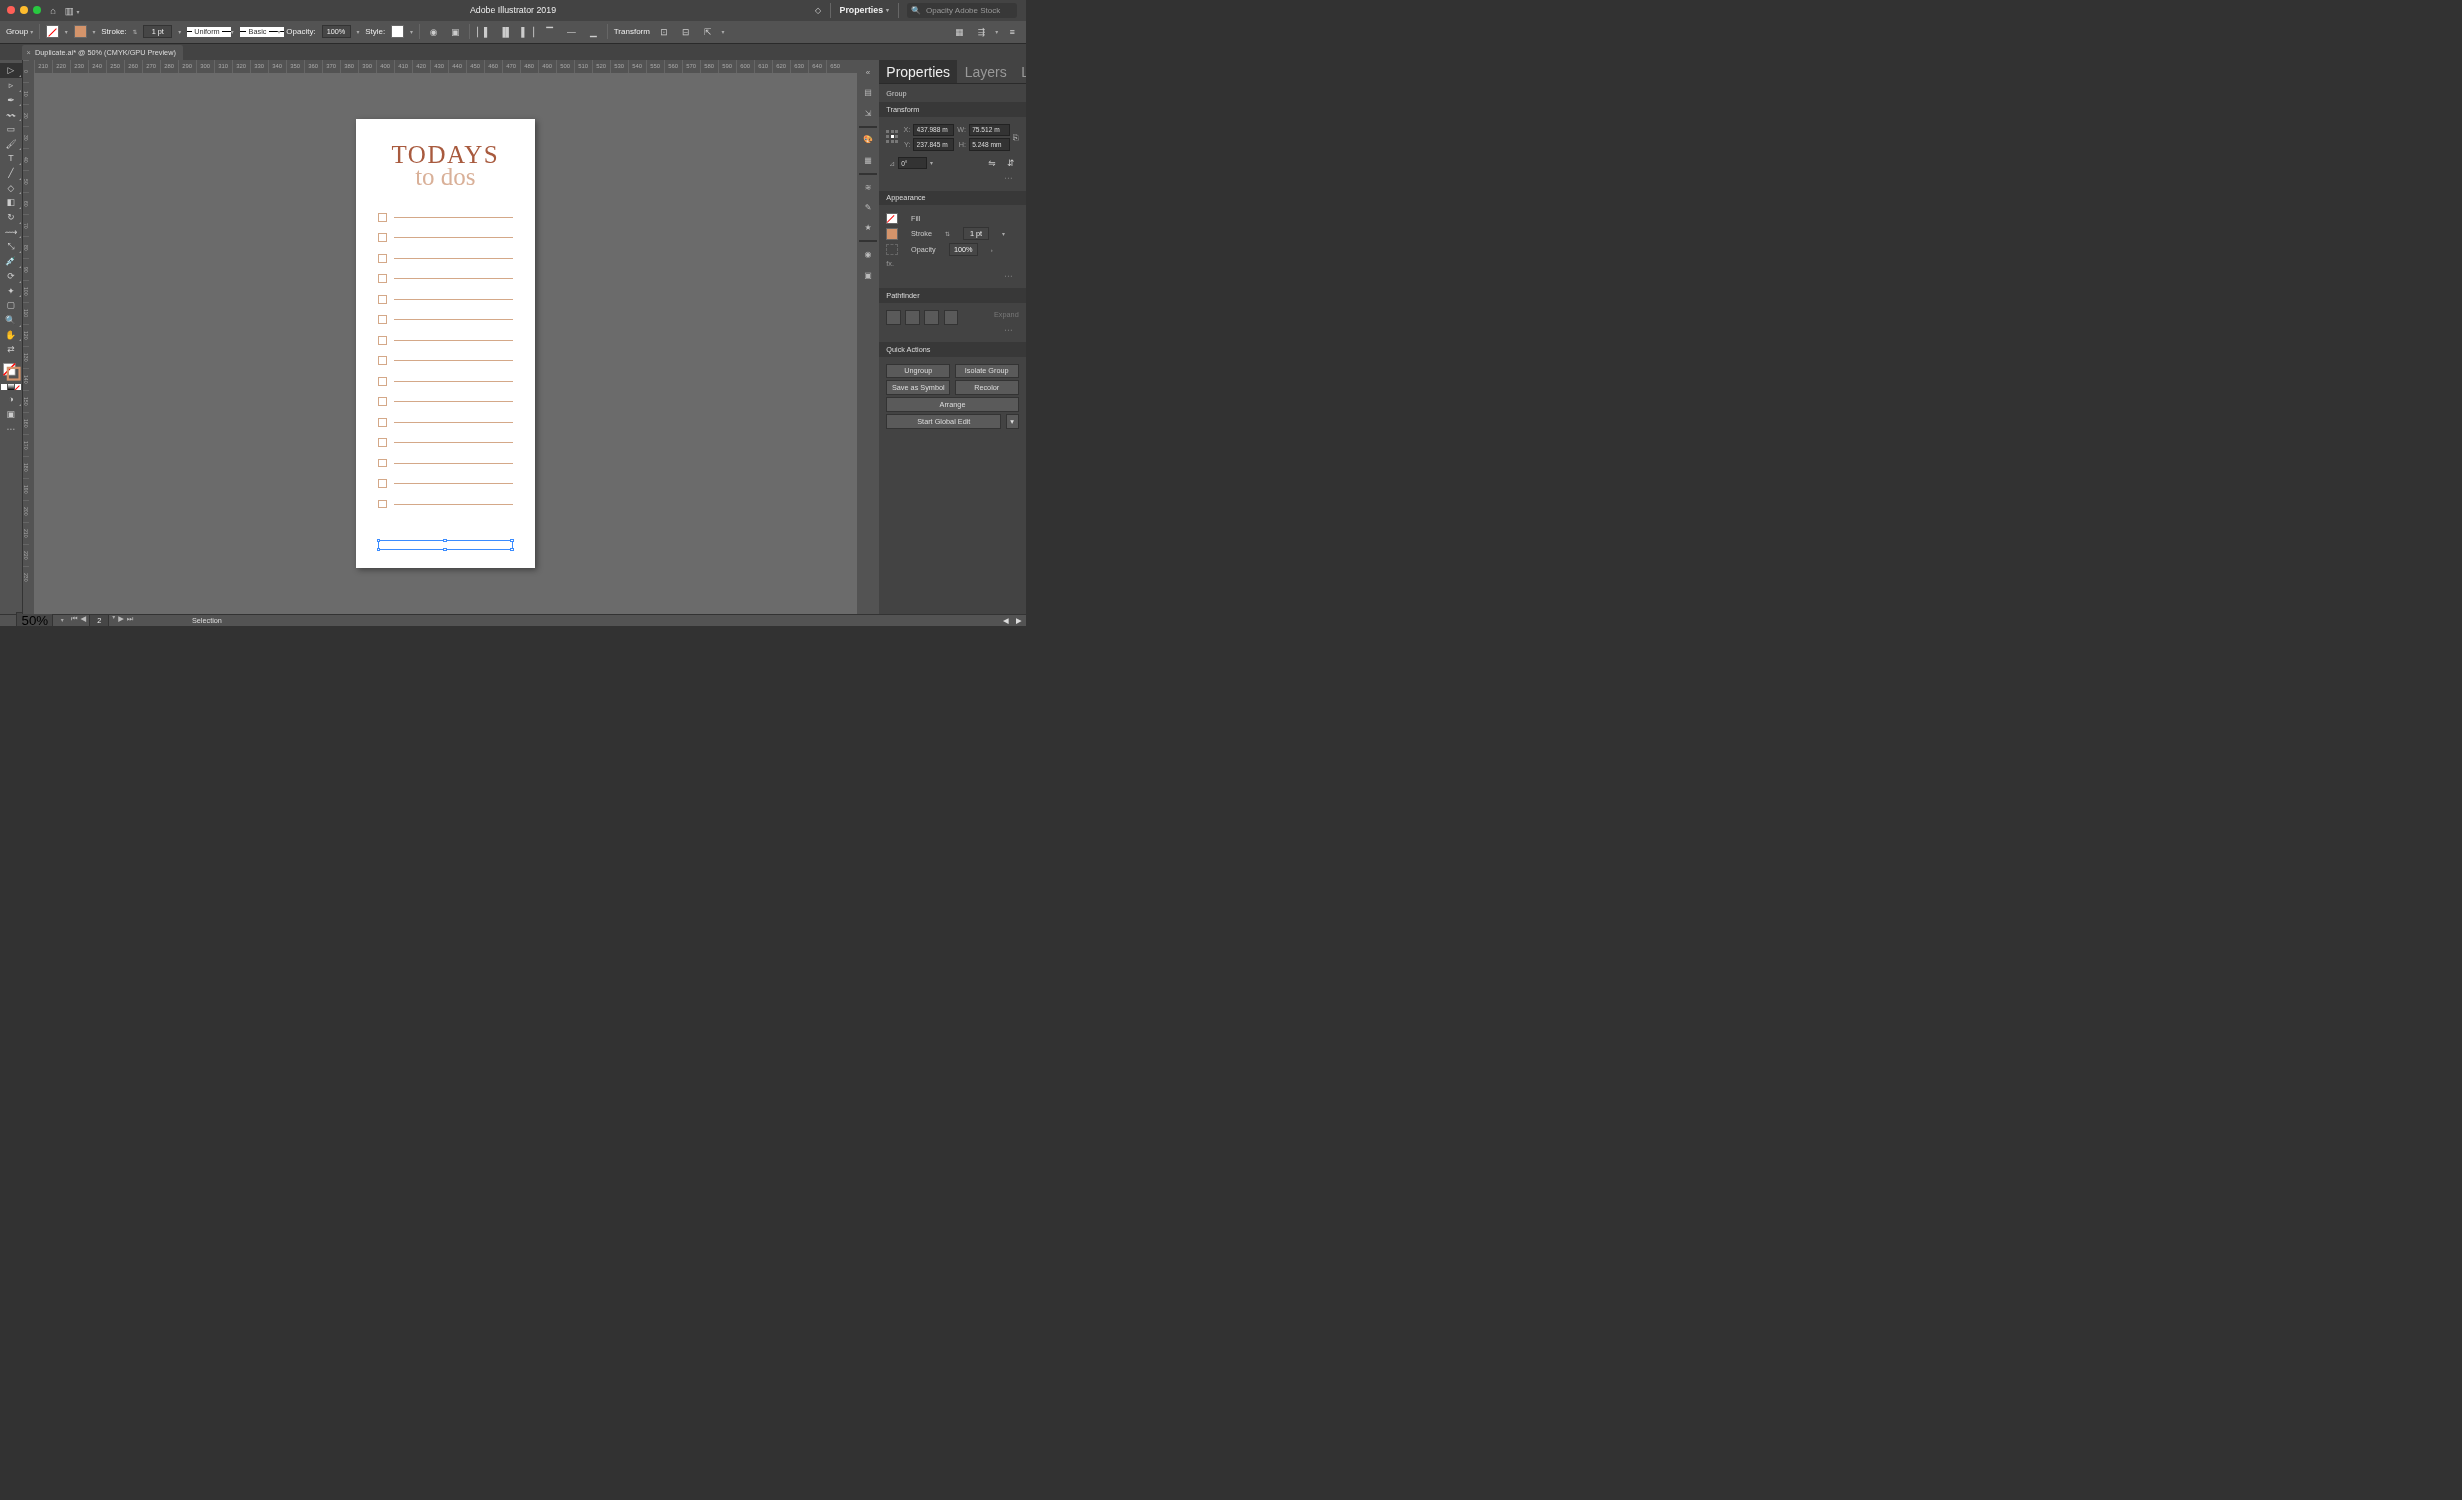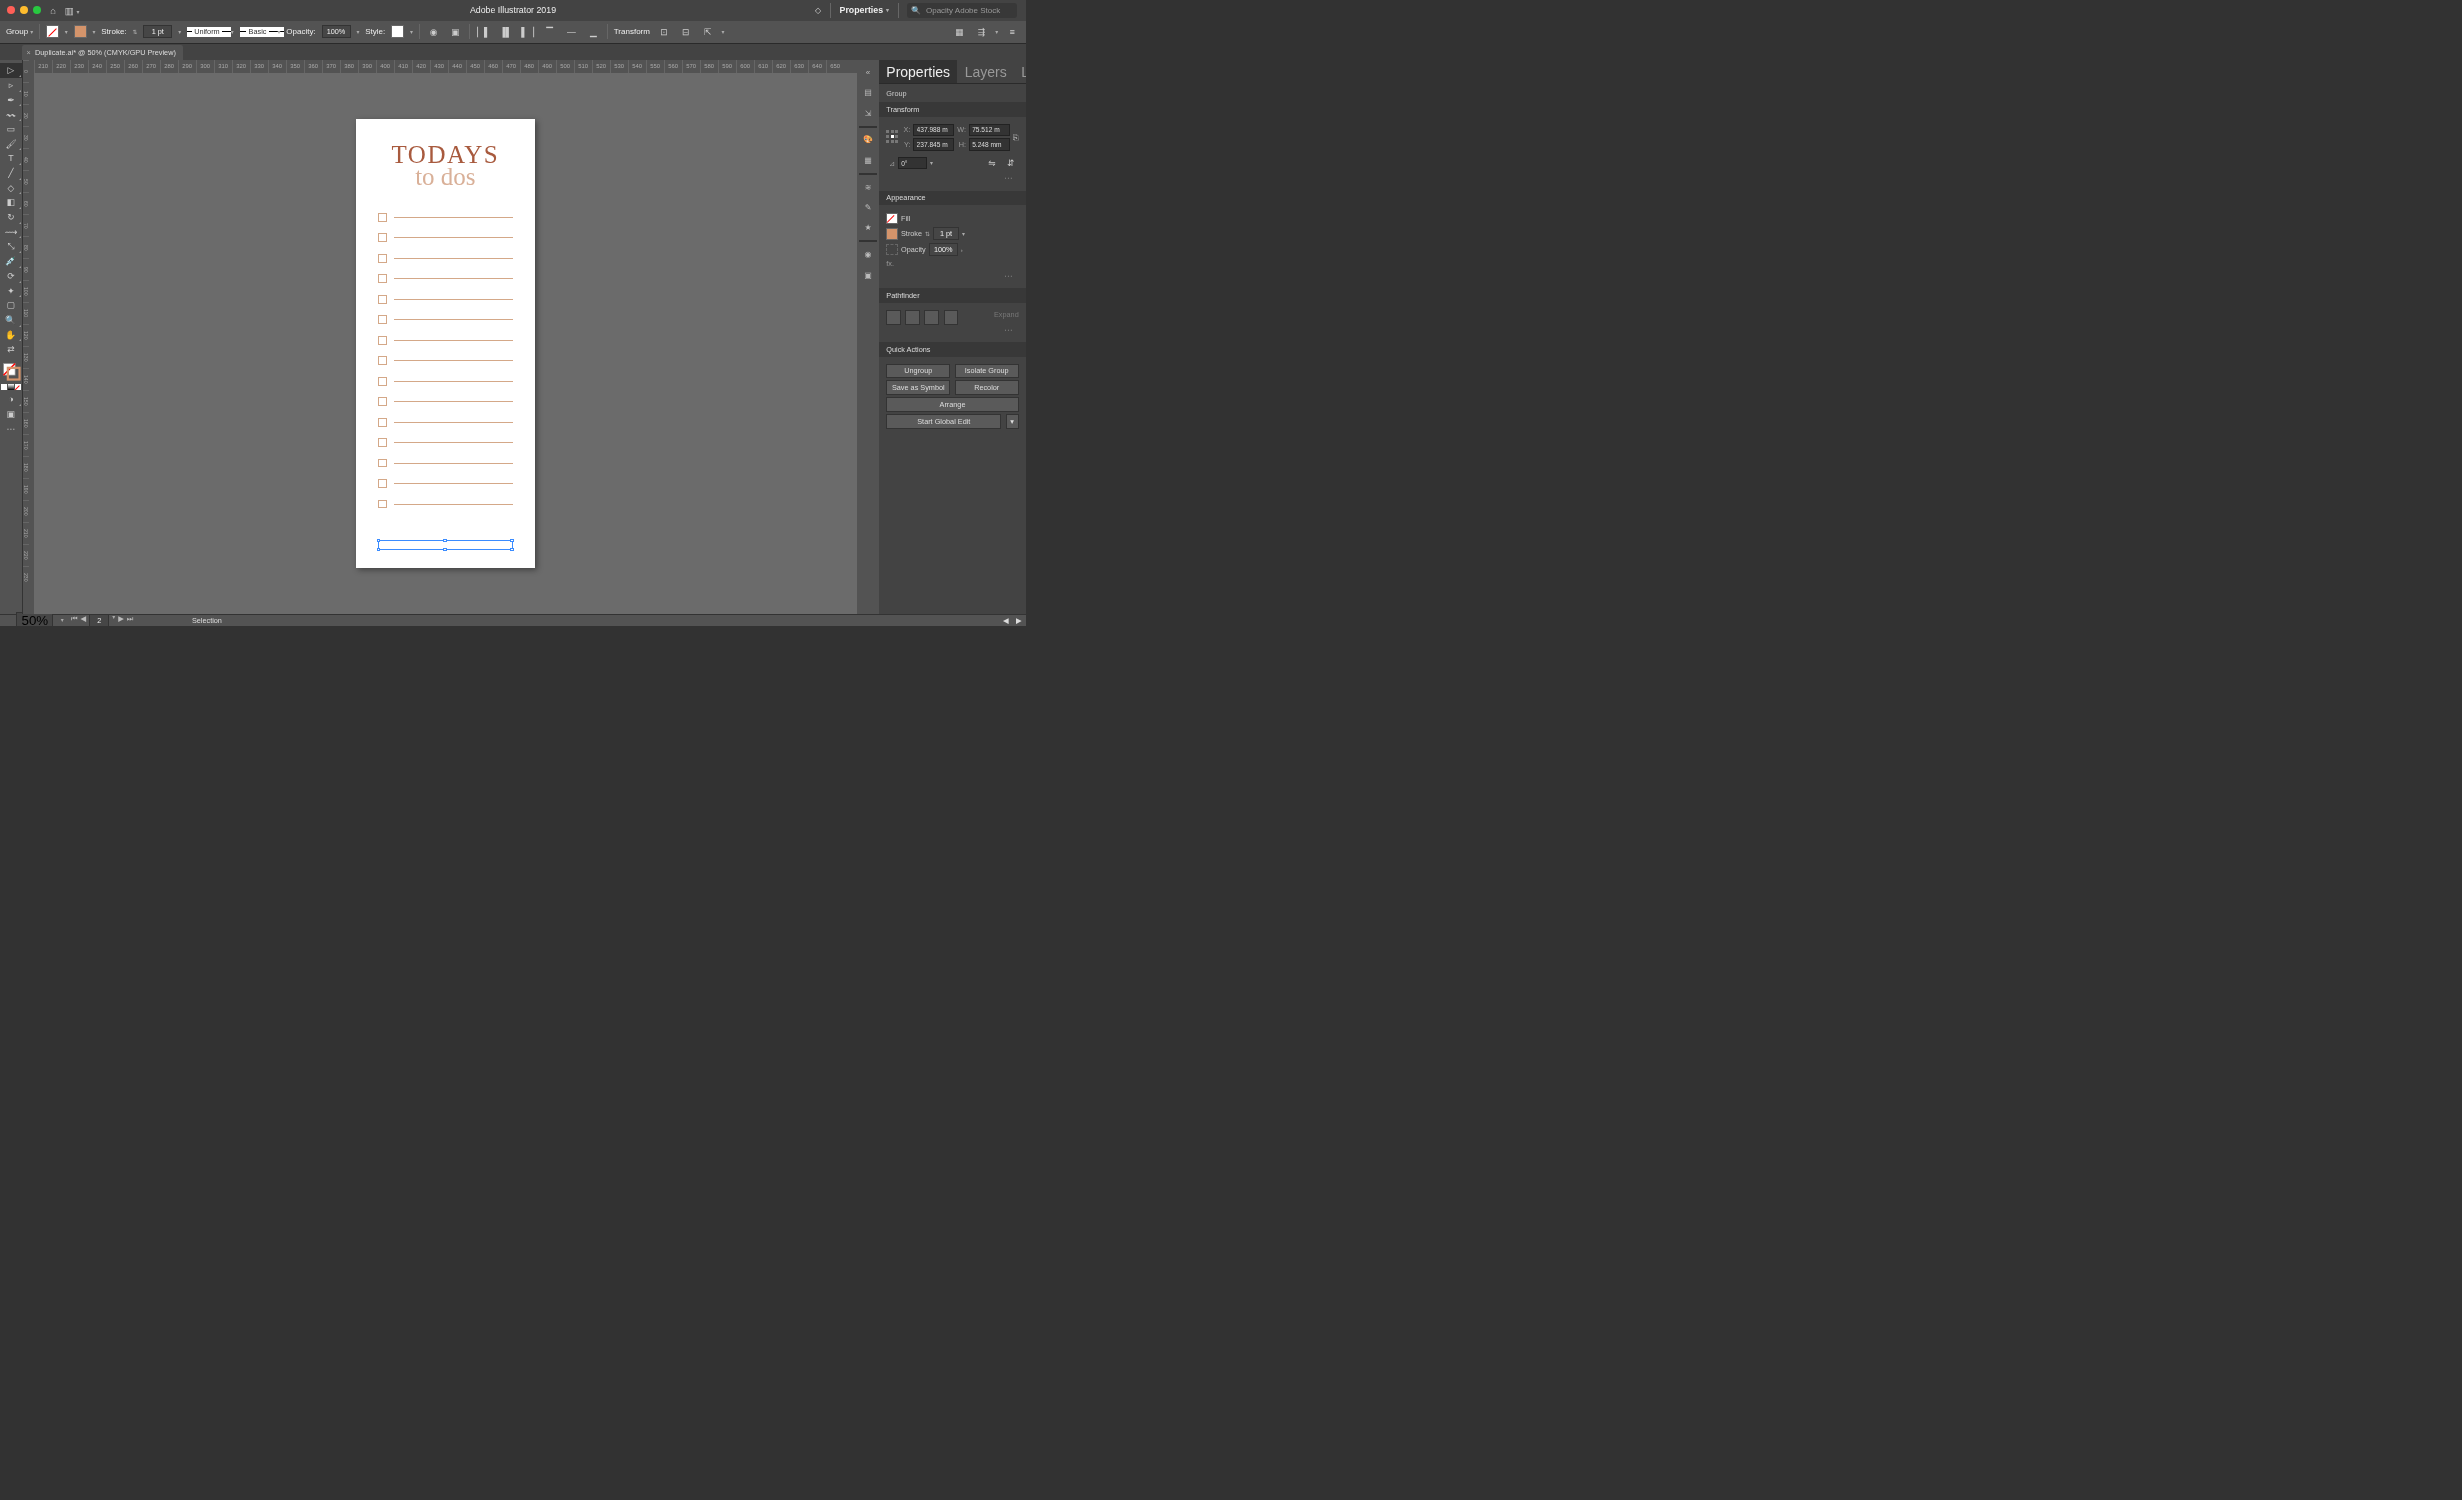--- a/index.html
+++ b/index.html
@@ -68,21 +68,21 @@
 .psec{padding:4.4px 7.3px;font-size:7.3px;color:#ccc;}
 .psec.title{font-weight:normal;font-size:7.3px;color:#ddd;background:#383838;padding:2.9px 7.3px;}
 .tf-row{display:flex;align-items:center;gap:2.9px;margin:2.2px 0;}
 .tf-row label{color:#999;width:8.8px;text-align:right;}
 .tf-row input{background:#333;border:0.7px solid #222;color:#ddd;width:41px;height:12.5px;font-size:6.6px;padding:0 2.2px;}
 .propbtn{background:#5a5a5a;border:0.7px solid #333;color:#ddd;height:14.7px;font-size:7.3px;display:flex;align-items:center;justify-content:center;flex:1;}
 .propbtn-row{display:flex;gap:4.4px;margin:2.2px 0;}
 .pf-icons{display:flex;gap:4.4px;margin-top:2.9px;}
 .pf-i{width:14.7px;height:14.7px;background:#5a5a5a;border:0.7px solid #333;}
 .more{text-align:right;color:#888;font-size:8.8px;letter-spacing:1.5px;padding:0 4.4px 2.9px 0;}
-.appear-row{display:flex;align-items:center;gap:3px;margin:2.9px 0;}
+.appear-row{display:flex;align-items:center;gap:13px;margin:2.9px 0;}
 .small-swatch{width:11.7px;height:11.7px;border:0.7px solid #666;}
 
 
 .status{height:12.5px;background:#535353;display:flex;align-items:center;gap:7.3px;padding:0 4.4px;font-size:7.3px;color:#ddd;border-top:0.7px solid #333;}
 .status .zoom{width:37px;background:#464646;border:0.7px solid #333;text-align:center;margin-left:12px;}
 .status .nav{display:flex;gap:2.9px;color:#bbb;}
 
 .chev{font-size:5.9px;color:#aaa;}
 
 

